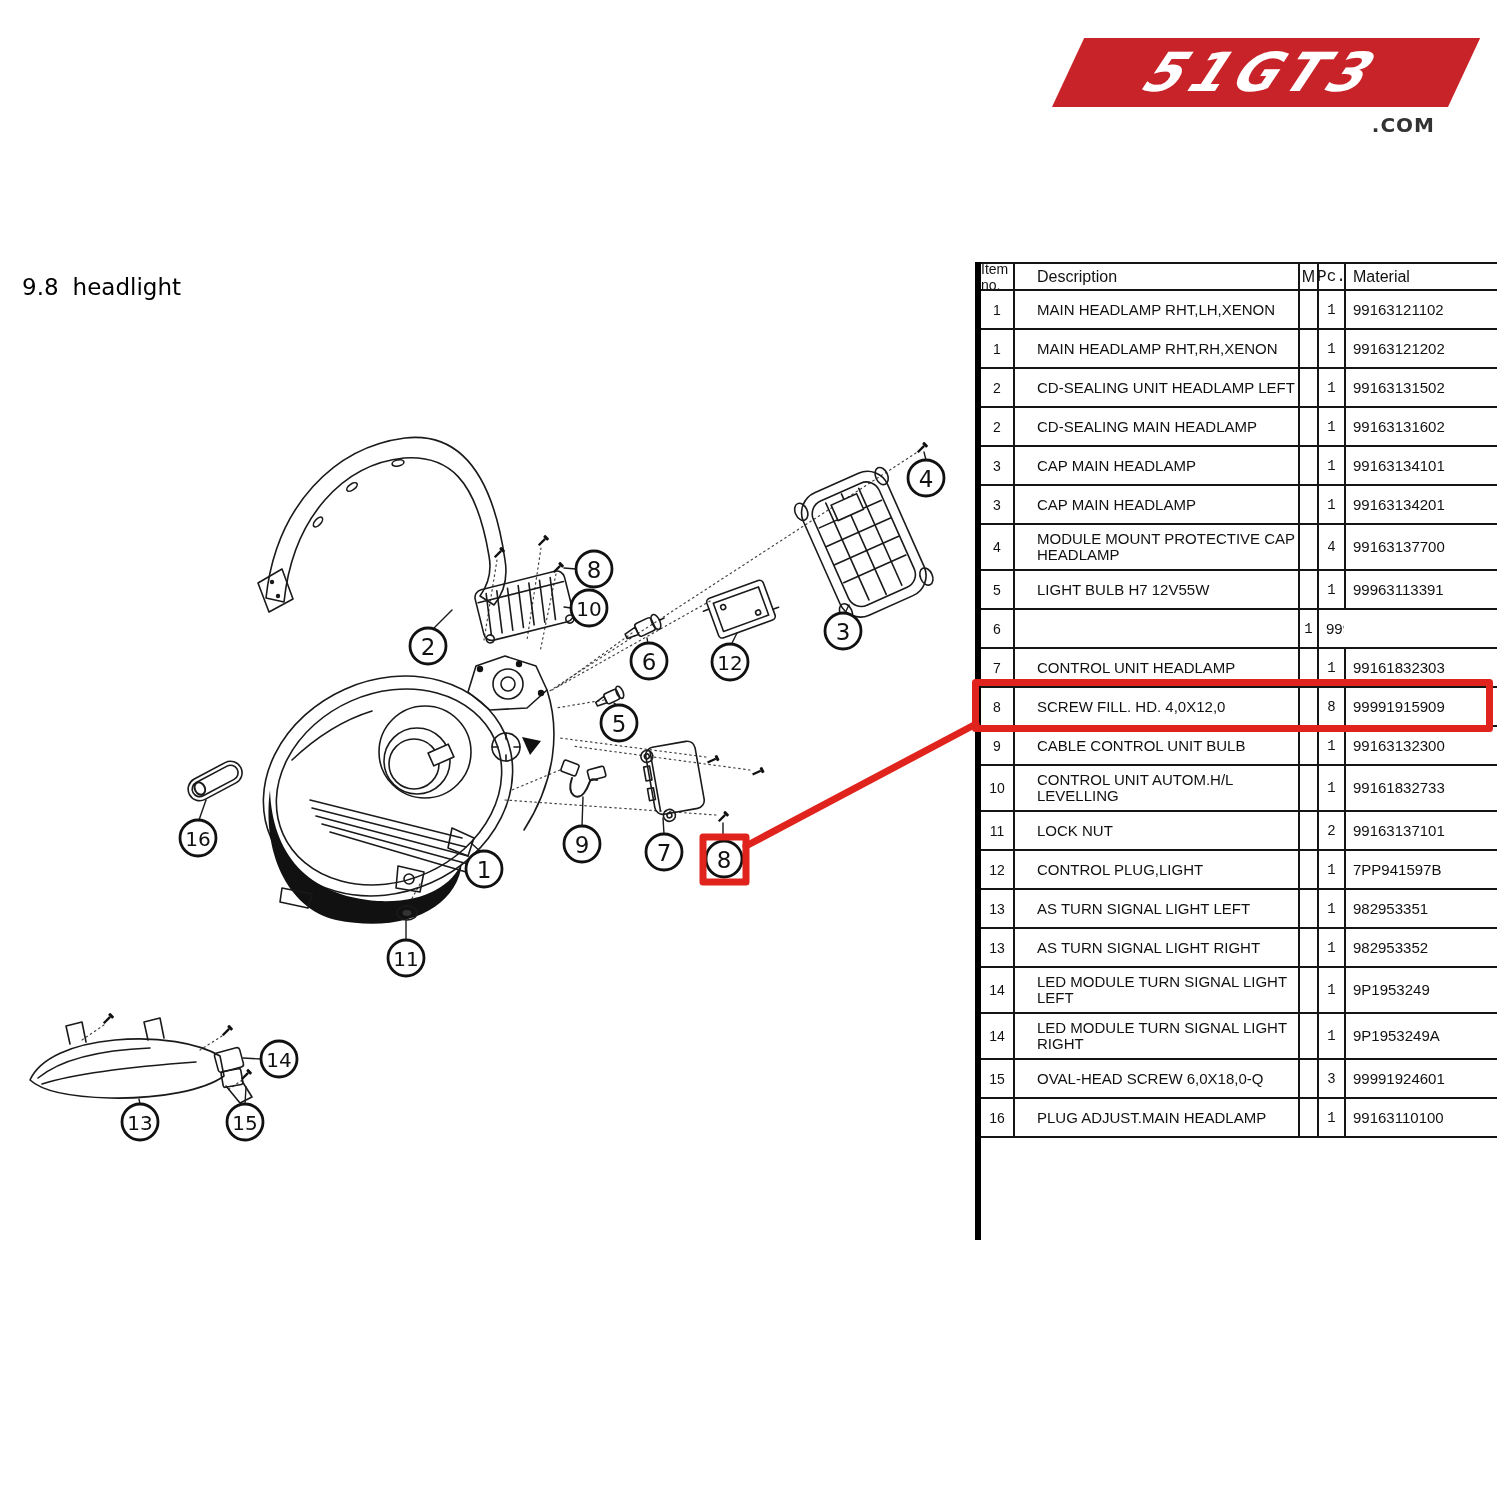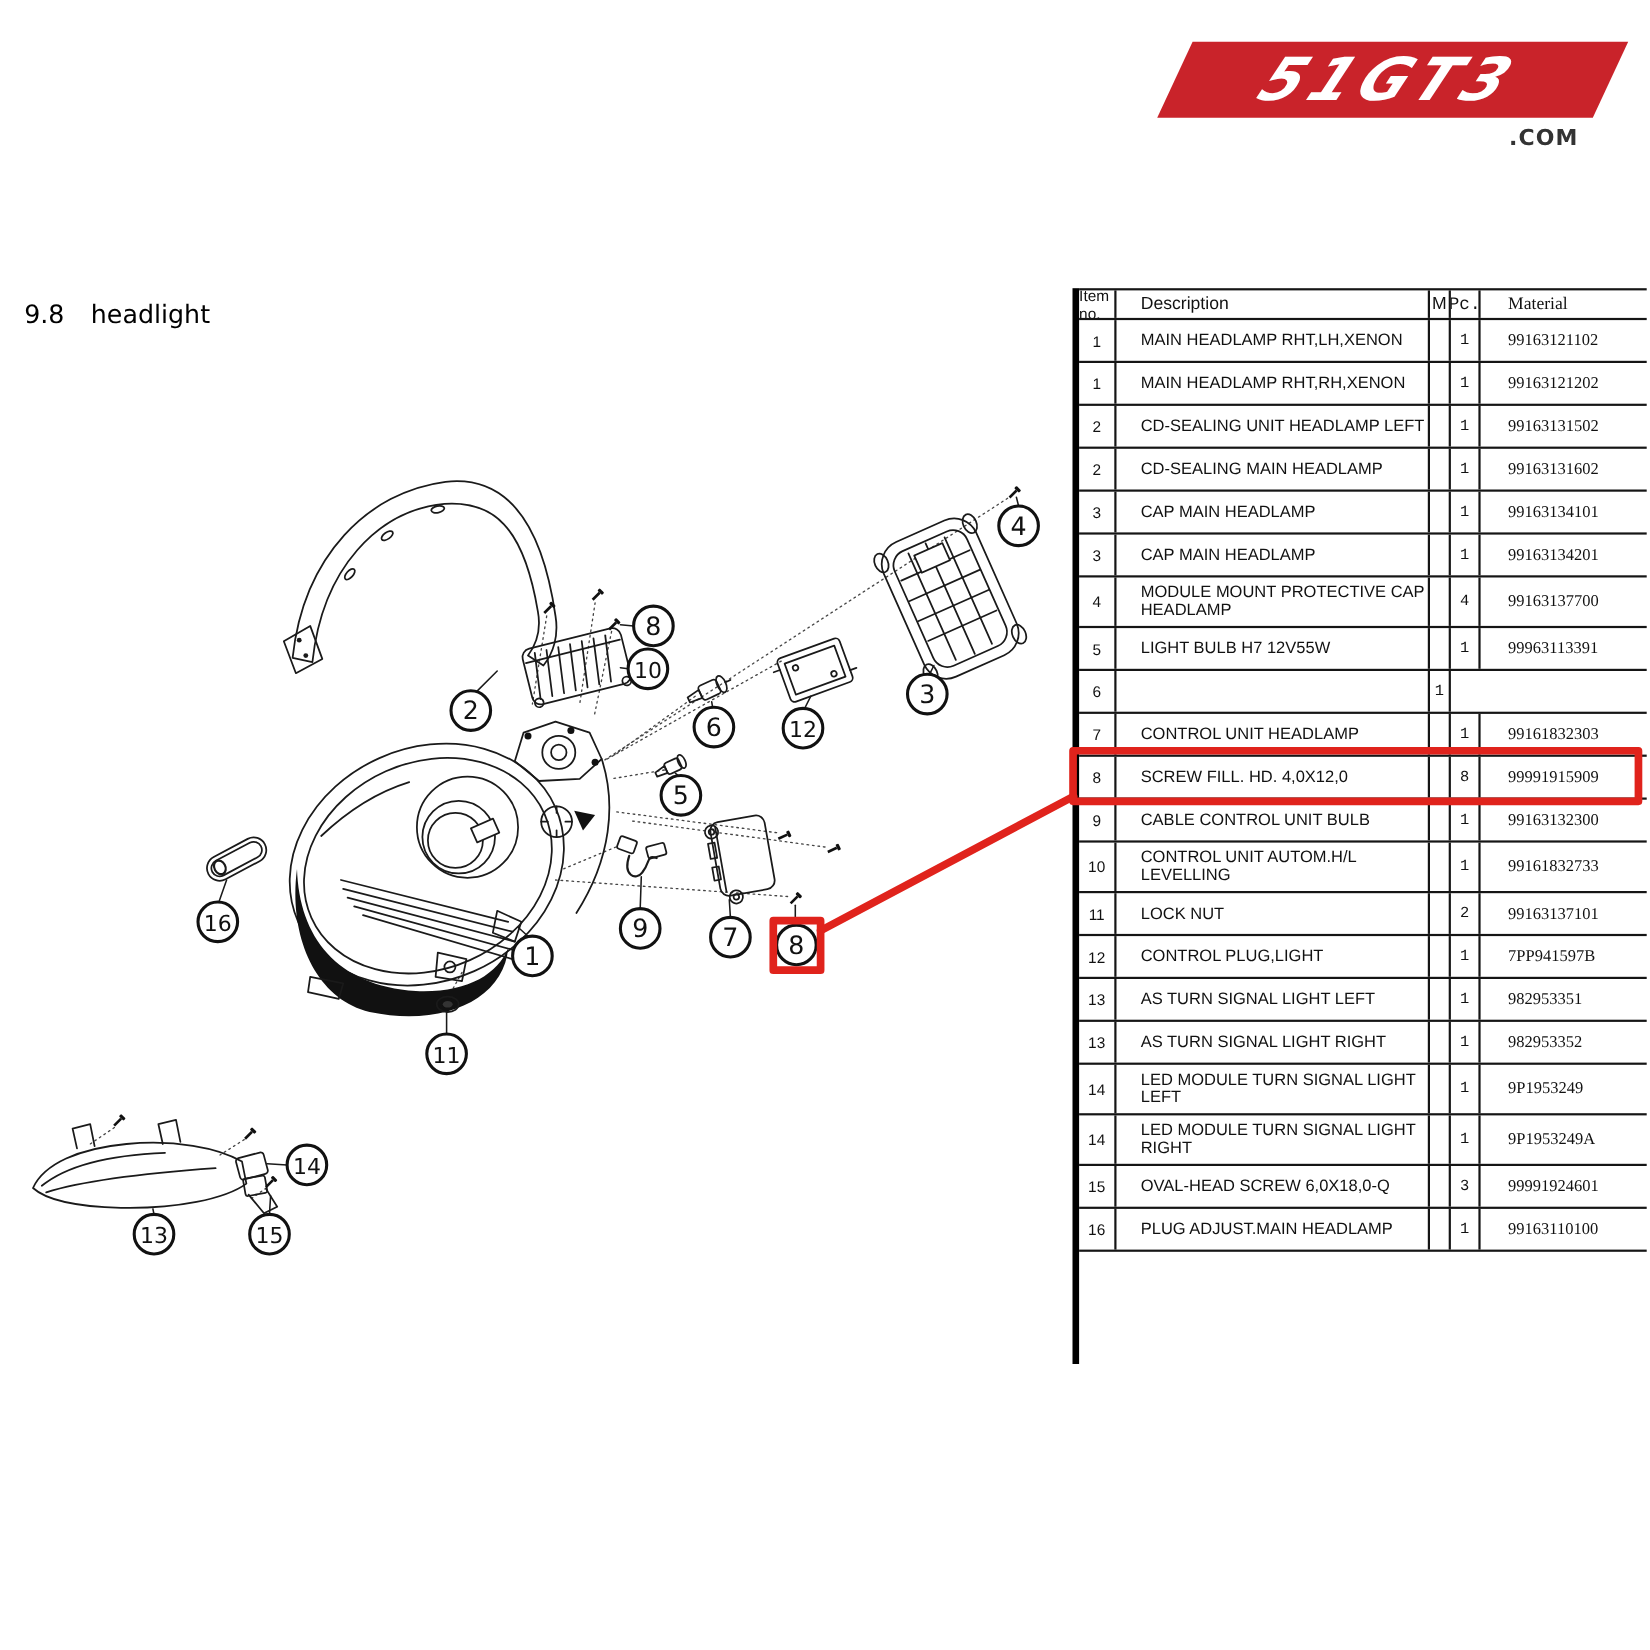--- a/index.html
+++ b/index.html
@@ -12,37 +12,37 @@
              display:flex;align-items:center;justify-content:center;}
   #logo-text{color:#fff;font-weight:700;font-style:italic;font-size:54px;letter-spacing:7px;
              font-family:"DejaVu Sans","Liberation Sans",sans-serif;line-height:1;
              padding-right:6px;}
   #logo-com{position:absolute;left:1300px;top:113px;width:135px;text-align:right;
             font-size:20px;font-weight:700;color:#333;letter-spacing:1px;
             font-family:"DejaVu Sans","Liberation Sans",sans-serif;}
   
   #section-title{position:absolute;left:22px;top:274px;font-size:23px;color:#000;
                  font-family:"DejaVu Sans","Liberation Sans",sans-serif;letter-spacing:0px;}
-  #section-title .num{margin-right:24px;}
+  #section-title .num{margin-right:14px;}
   
   #table-bar{position:absolute;left:975px;top:262px;width:6px;height:978px;background:#000;}
   #parts-table{position:absolute;left:981px;top:262px;width:516px;border-top:2px solid #151515;
                font-size:15px;line-height:16px;}
   .prow{display:grid;grid-template-columns:32px 285px 19px 27px 153px;height:39px;
         border-bottom:2px solid #151515;}
   .prow.tall{height:46px;}
   .prow.header{height:27px;font-size:16px;}
   .pcell{display:flex;align-items:center;overflow:hidden;}
   .c-item{justify-content:center;font-size:14px;}
   .header .c-item{font-size:14px;justify-content:center;}
   .c-desc{border-left:2px solid #151515;padding-left:22px;}
   .c-m{border-left:2px solid #151515;justify-content:center;}
   .c-pc{border-left:2px solid #151515;justify-content:center;font-size:14px;font-family:Liberation Mono, monospace;}
   .header .c-pc{font-size:16px;}
-  .c-mat{border-left:2px solid #151515;padding-left:25px;font-family:Liberation Serif, serif;}
+  .c-mat{border-left:2px solid #151515;padding-left:7px;}
   
   #diagram-svg{position:absolute;left:0;top:0;z-index:10;pointer-events:none;}
   text.callout-num{font-family:"DejaVu Sans","Liberation Sans",sans-serif;fill:#111;}
 </style>
 </head>
 <body>
 
 <div id="page">
 
   <div id="logo-band">

